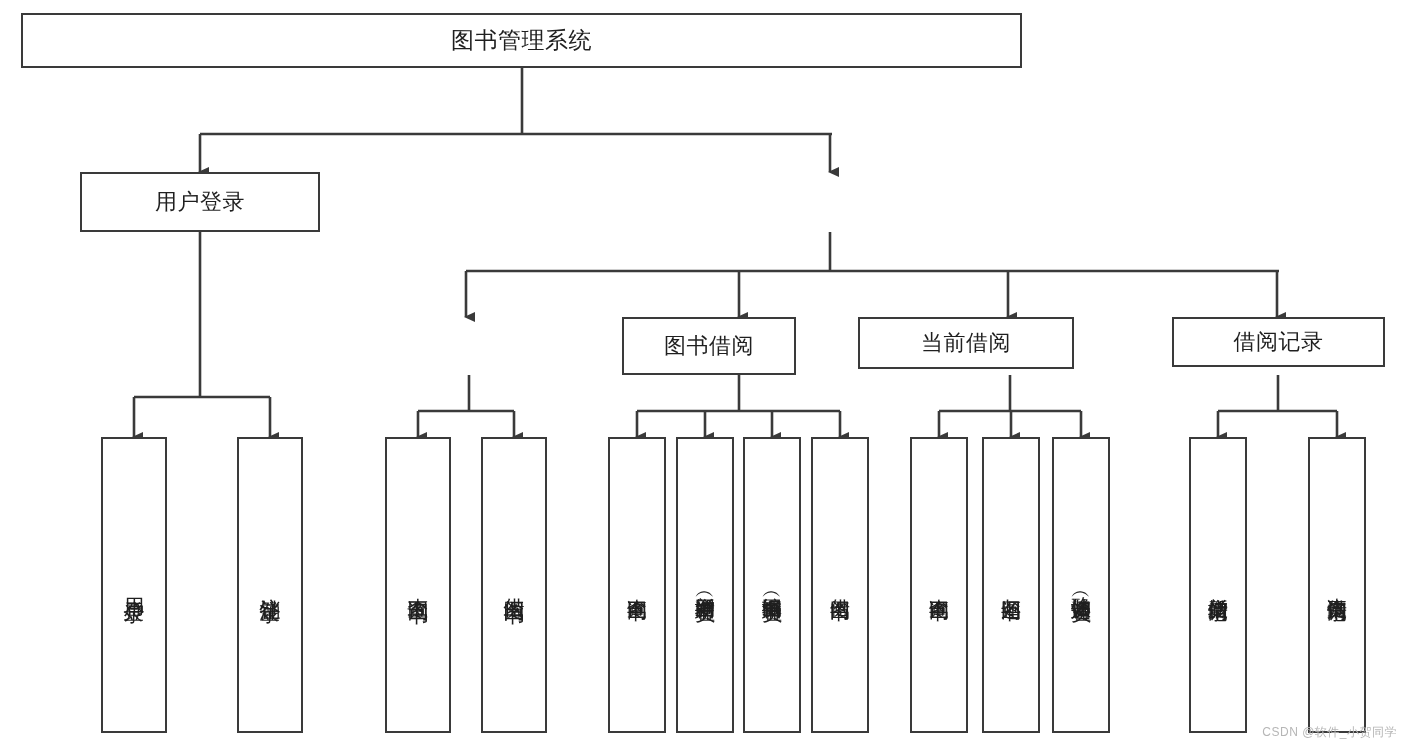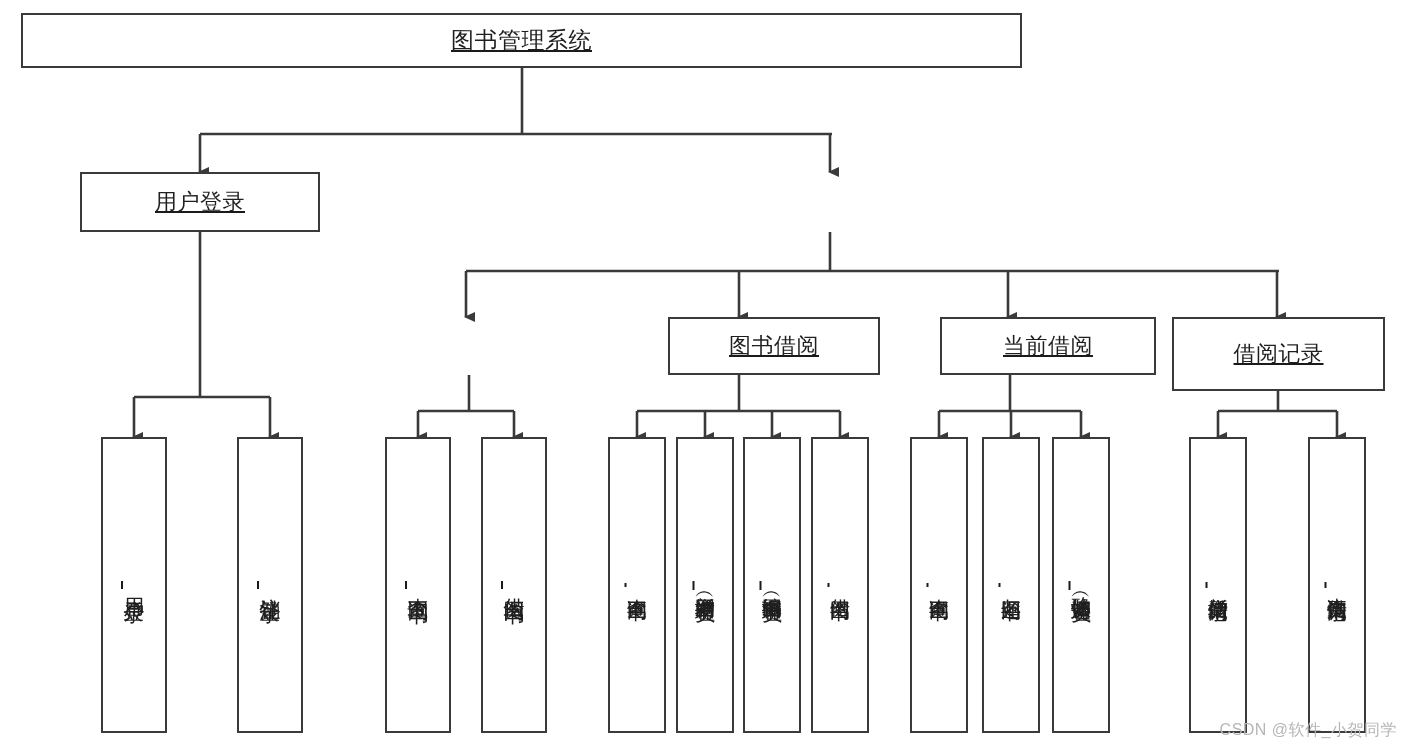--- a/index.html
+++ b/index.html
@@ -31,21 +31,20 @@
   
   .node {
     position: absolute;
     box-sizing: border-box;
     background: #ffffff;
     border: 2.5px solid #3a3a3a;
     display: flex;
     align-items: center;
     justify-content: center;
     text-align: center;
-    text-decoration: underline;
   }
   .node .label {
     display: block;
     white-space: nowrap;
     line-height: 1.18;
     color: #1f1f1f;
   }
   
   .node.horiz .label {
     font-size: 22px;
@@ -70,21 +69,21 @@
   }
   .node.vert.narrow .label {
     font-size: 20px;
     letter-spacing: 1px;
   }
   
   #watermark {
     position: absolute;
     right: 8px;
     bottom: 6px;
-    font-size: 16px;
+    font-size: 12px;
     color: #b6b6b6;
     letter-spacing: 0.5px;
     white-space: nowrap;
     font-family: "Liberation Sans", "DejaVu Sans", sans-serif;
   }
 </style>
 </head>
 <body>
 
 <div id="canvas">
@@ -142,27 +141,27 @@
   </svg>
 
   <div class="node horiz root" style="left: 21px; top: 13px; width: 1001px; height: 55px;">
     <span class="label">图书管理系统</span>
   </div>
 
   <div class="node horiz" style="left: 80px; top: 172px; width: 240px; height: 60px;">
     <span class="label">用户登录</span>
   </div>
 
-  <div class="node horiz" style="left: 668px; top: 317px; width: 212px; height: 58px;">
+  <div class="node horiz" style="left: 622px; top: 317px; width: 174px; height: 58px;">
     <span class="label">图书借阅</span>
   </div>
-  <div class="node horiz" style="left: 940px; top: 317px; width: 216px; height: 58px; justify-content: center;">
+  <div class="node horiz" style="left: 858px; top: 317px; width: 216px; height: 52px; justify-content: center;">
     <span class="label">当前借阅</span>
   </div>
-  <div class="node horiz" style="left: 1172px; top: 317px; width: 213px; height: 74px;">
+  <div class="node horiz" style="left: 1172px; top: 317px; width: 213px; height: 50px;">
     <span class="label">借阅记录</span>
   </div>
 
   <div class="node vert" style="left: 101px; top: 437px; width: 66px; height: 296px;">
     <span class="label">用户登录</span>
   </div>
   <div class="node vert" style="left: 237px; top: 437px; width: 66px; height: 296px;">
     <span class="label">注销登录</span>
   </div>
   <div class="node vert" style="left: 385px; top: 437px; width: 66px; height: 296px;">

